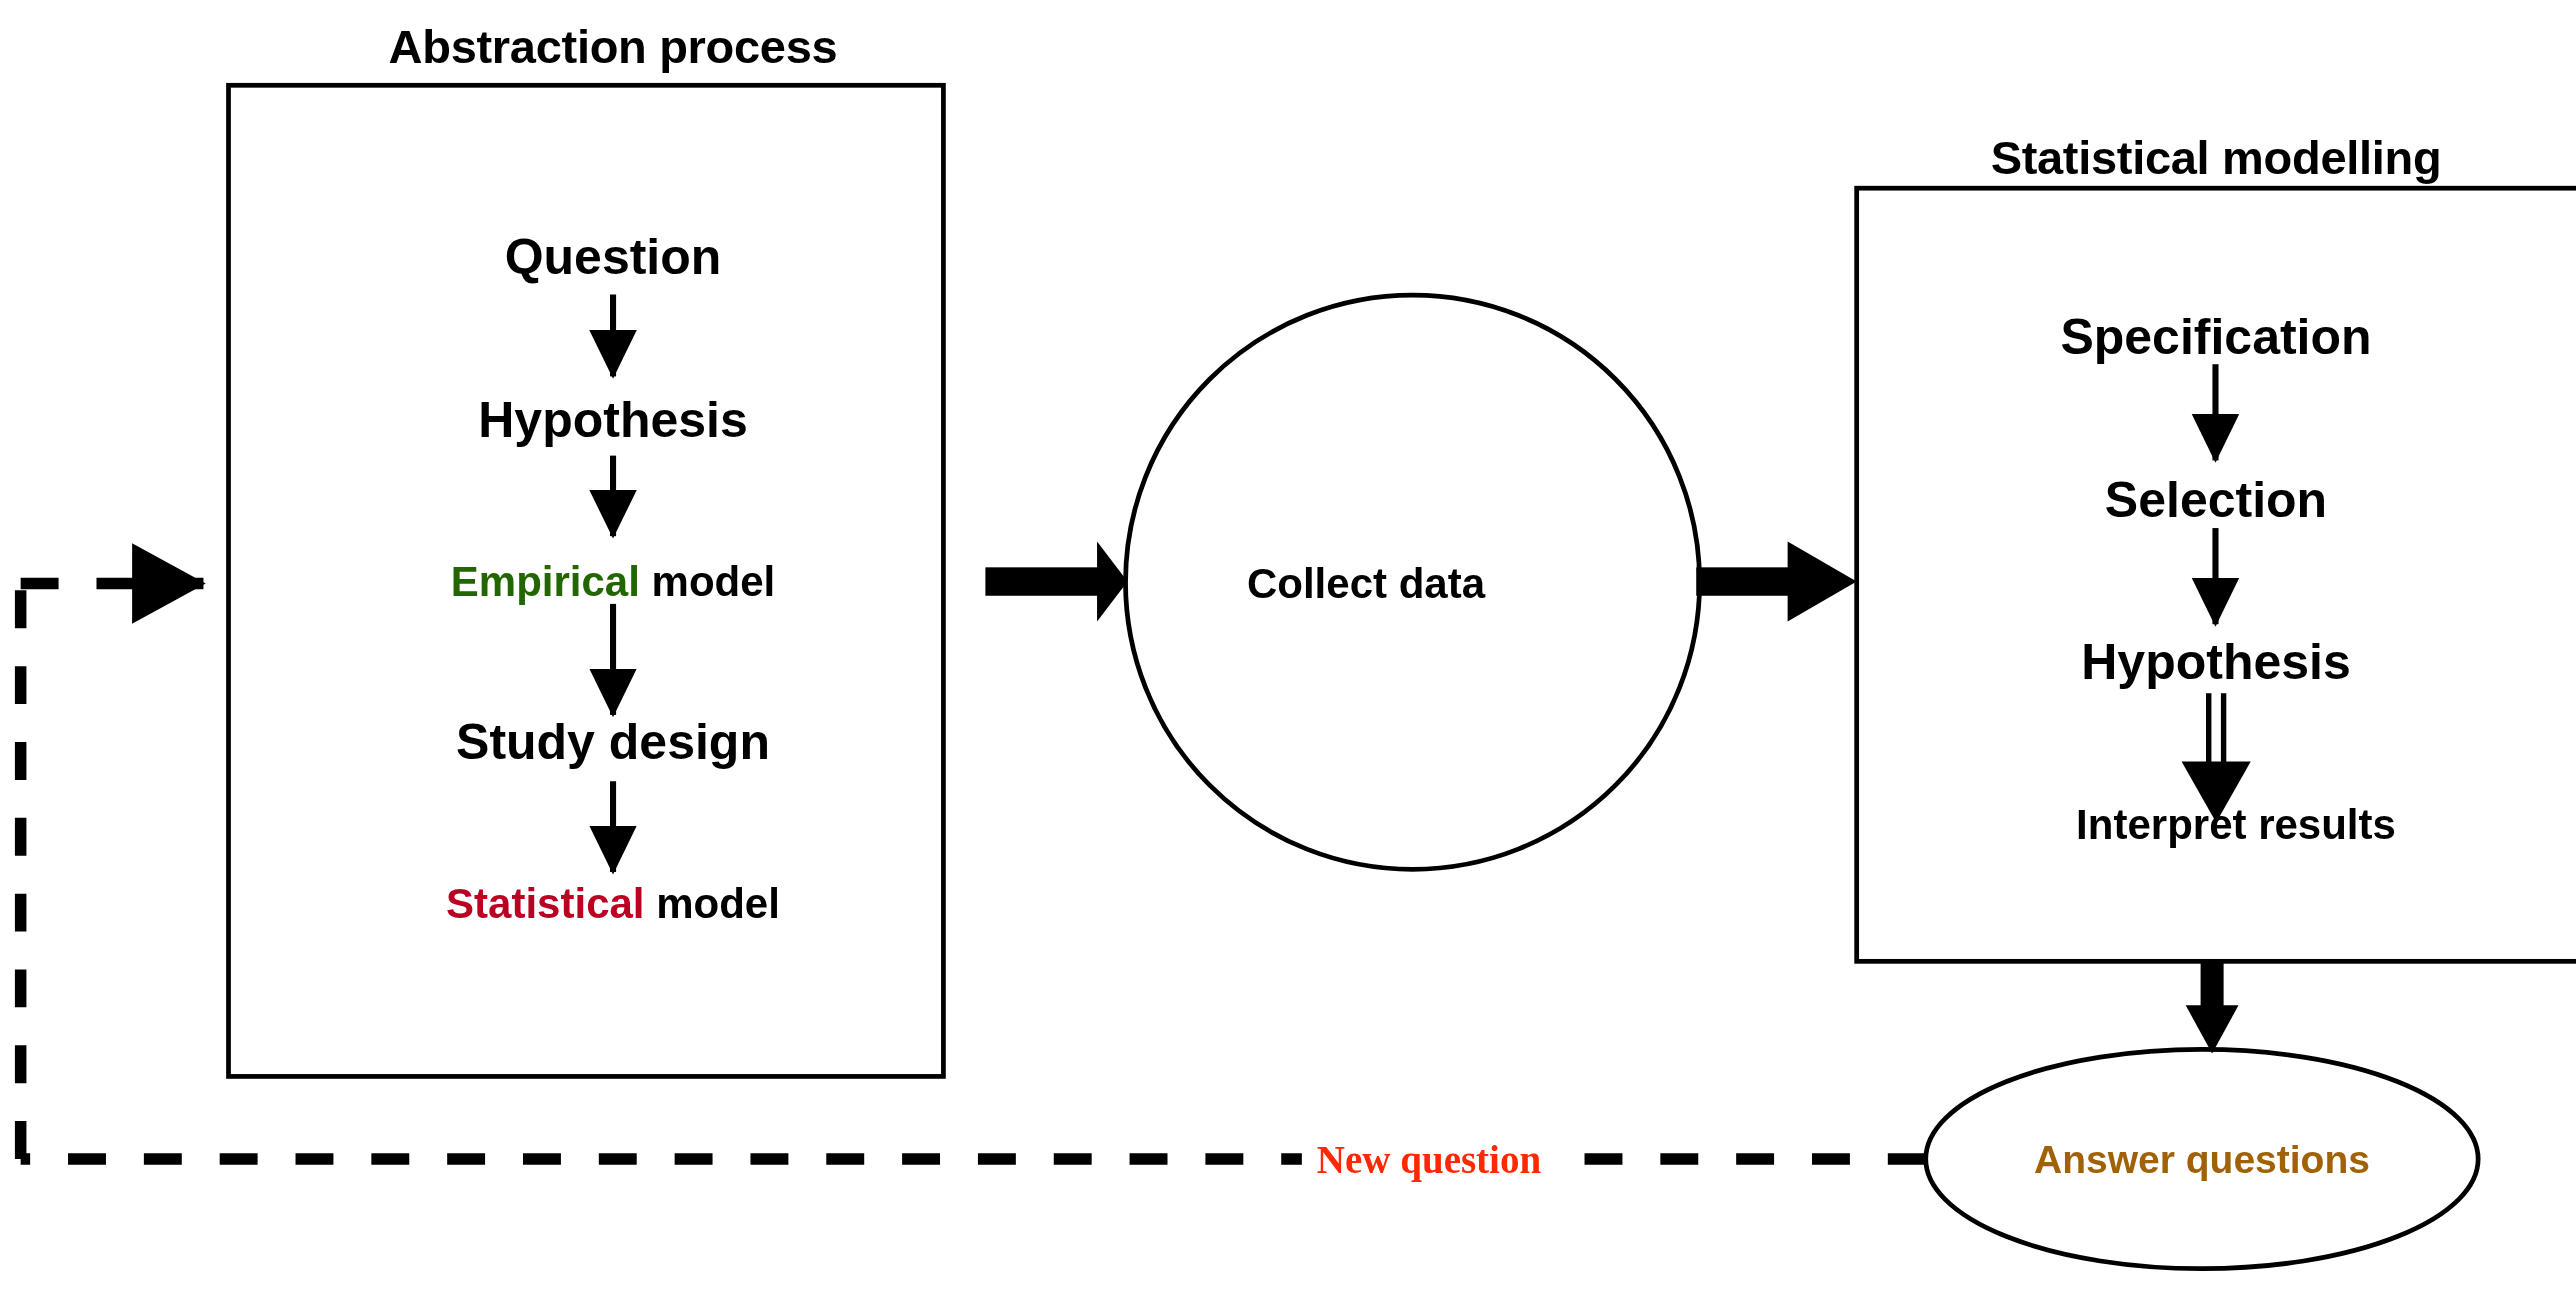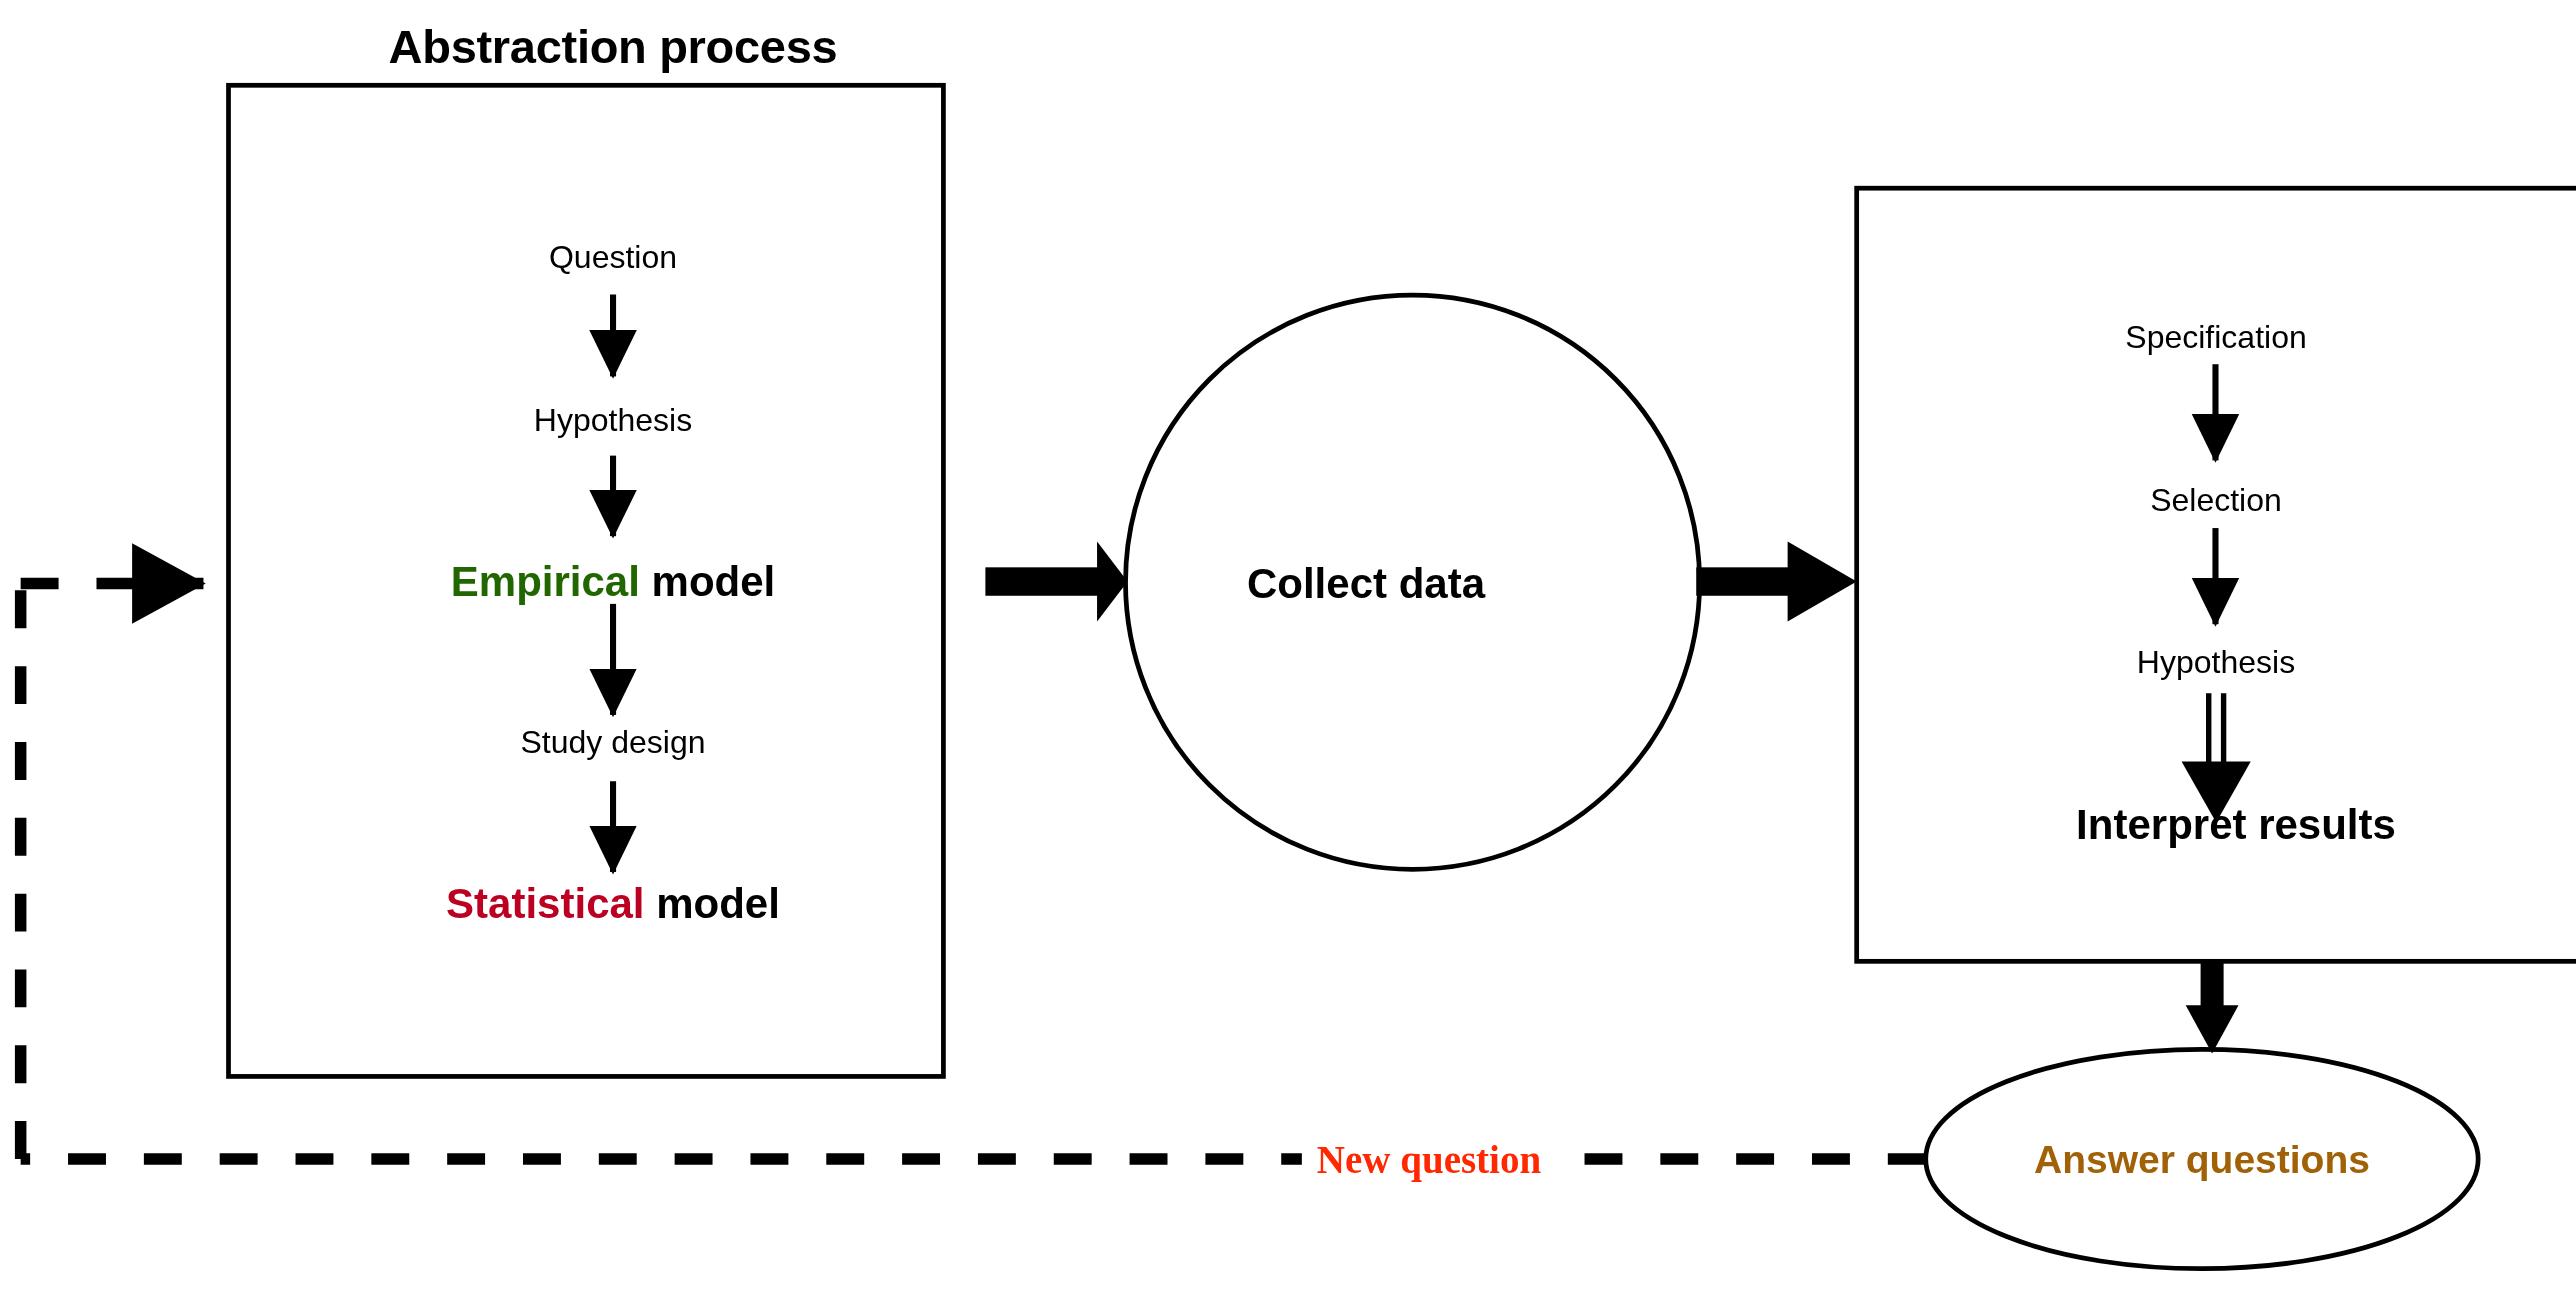--- a/index.html
+++ b/index.html
@@ -20,21 +20,21 @@
   
   .lbl{
     position:absolute;
     white-space:nowrap;
     color:#000000;
     line-height:1;
     transform:translate(-50%,-50%);
     text-align:center;
   }
   .panel-title{ font-weight:bold; font-size:47px; letter-spacing:-0.3px; }
-  .node-plain { font-weight:normal; font-size:32px; }
+  .node-plain { font-weight:bold; font-size:50px; }
   .node-bold  { font-weight:bold;   font-size:42px; }
   .node-bold-sm{font-weight:bold;   font-size:39px; }
 
   .em-green{ color:#226600; }
   .em-crimson{ color:#BB0022; }
   .em-red{ color:#FF2800; }
   .em-brightgreen{ color:#a16207; }
 
   
   .dash-label{
@@ -105,20 +105,21 @@
       <path d="M2844,1712 L30,1712"></path>
 
       <path d="M30,1712 L30,862"></path>
     </g>
 
     <line x1="30" y1="862" x2="300" y2="862" stroke="#000000" stroke-width="17" stroke-dasharray="56 56" marker-end="url(#headDash)"></line>
   </svg>
 
   <div class="lbl panel-title" style="left:613px;top:46px;">Abstraction process</div>
 
+  <div class="lbl panel-title" style="left:2216px;top:157px;">Statistical modelling</div>
 
   <div class="lbl node-plain" style="left:613px;top:257px;">Question</div>
 
   <div class="lbl node-plain" style="left:613px;top:420px;">Hypothesis</div>
 
   <div class="lbl node-bold" style="left:613px;top:582px;">
     <span class="em-green">Empirical</span><span> model</span>
   </div>
 
   <div class="lbl node-plain" style="left:613px;top:742px;">Study design</div>

